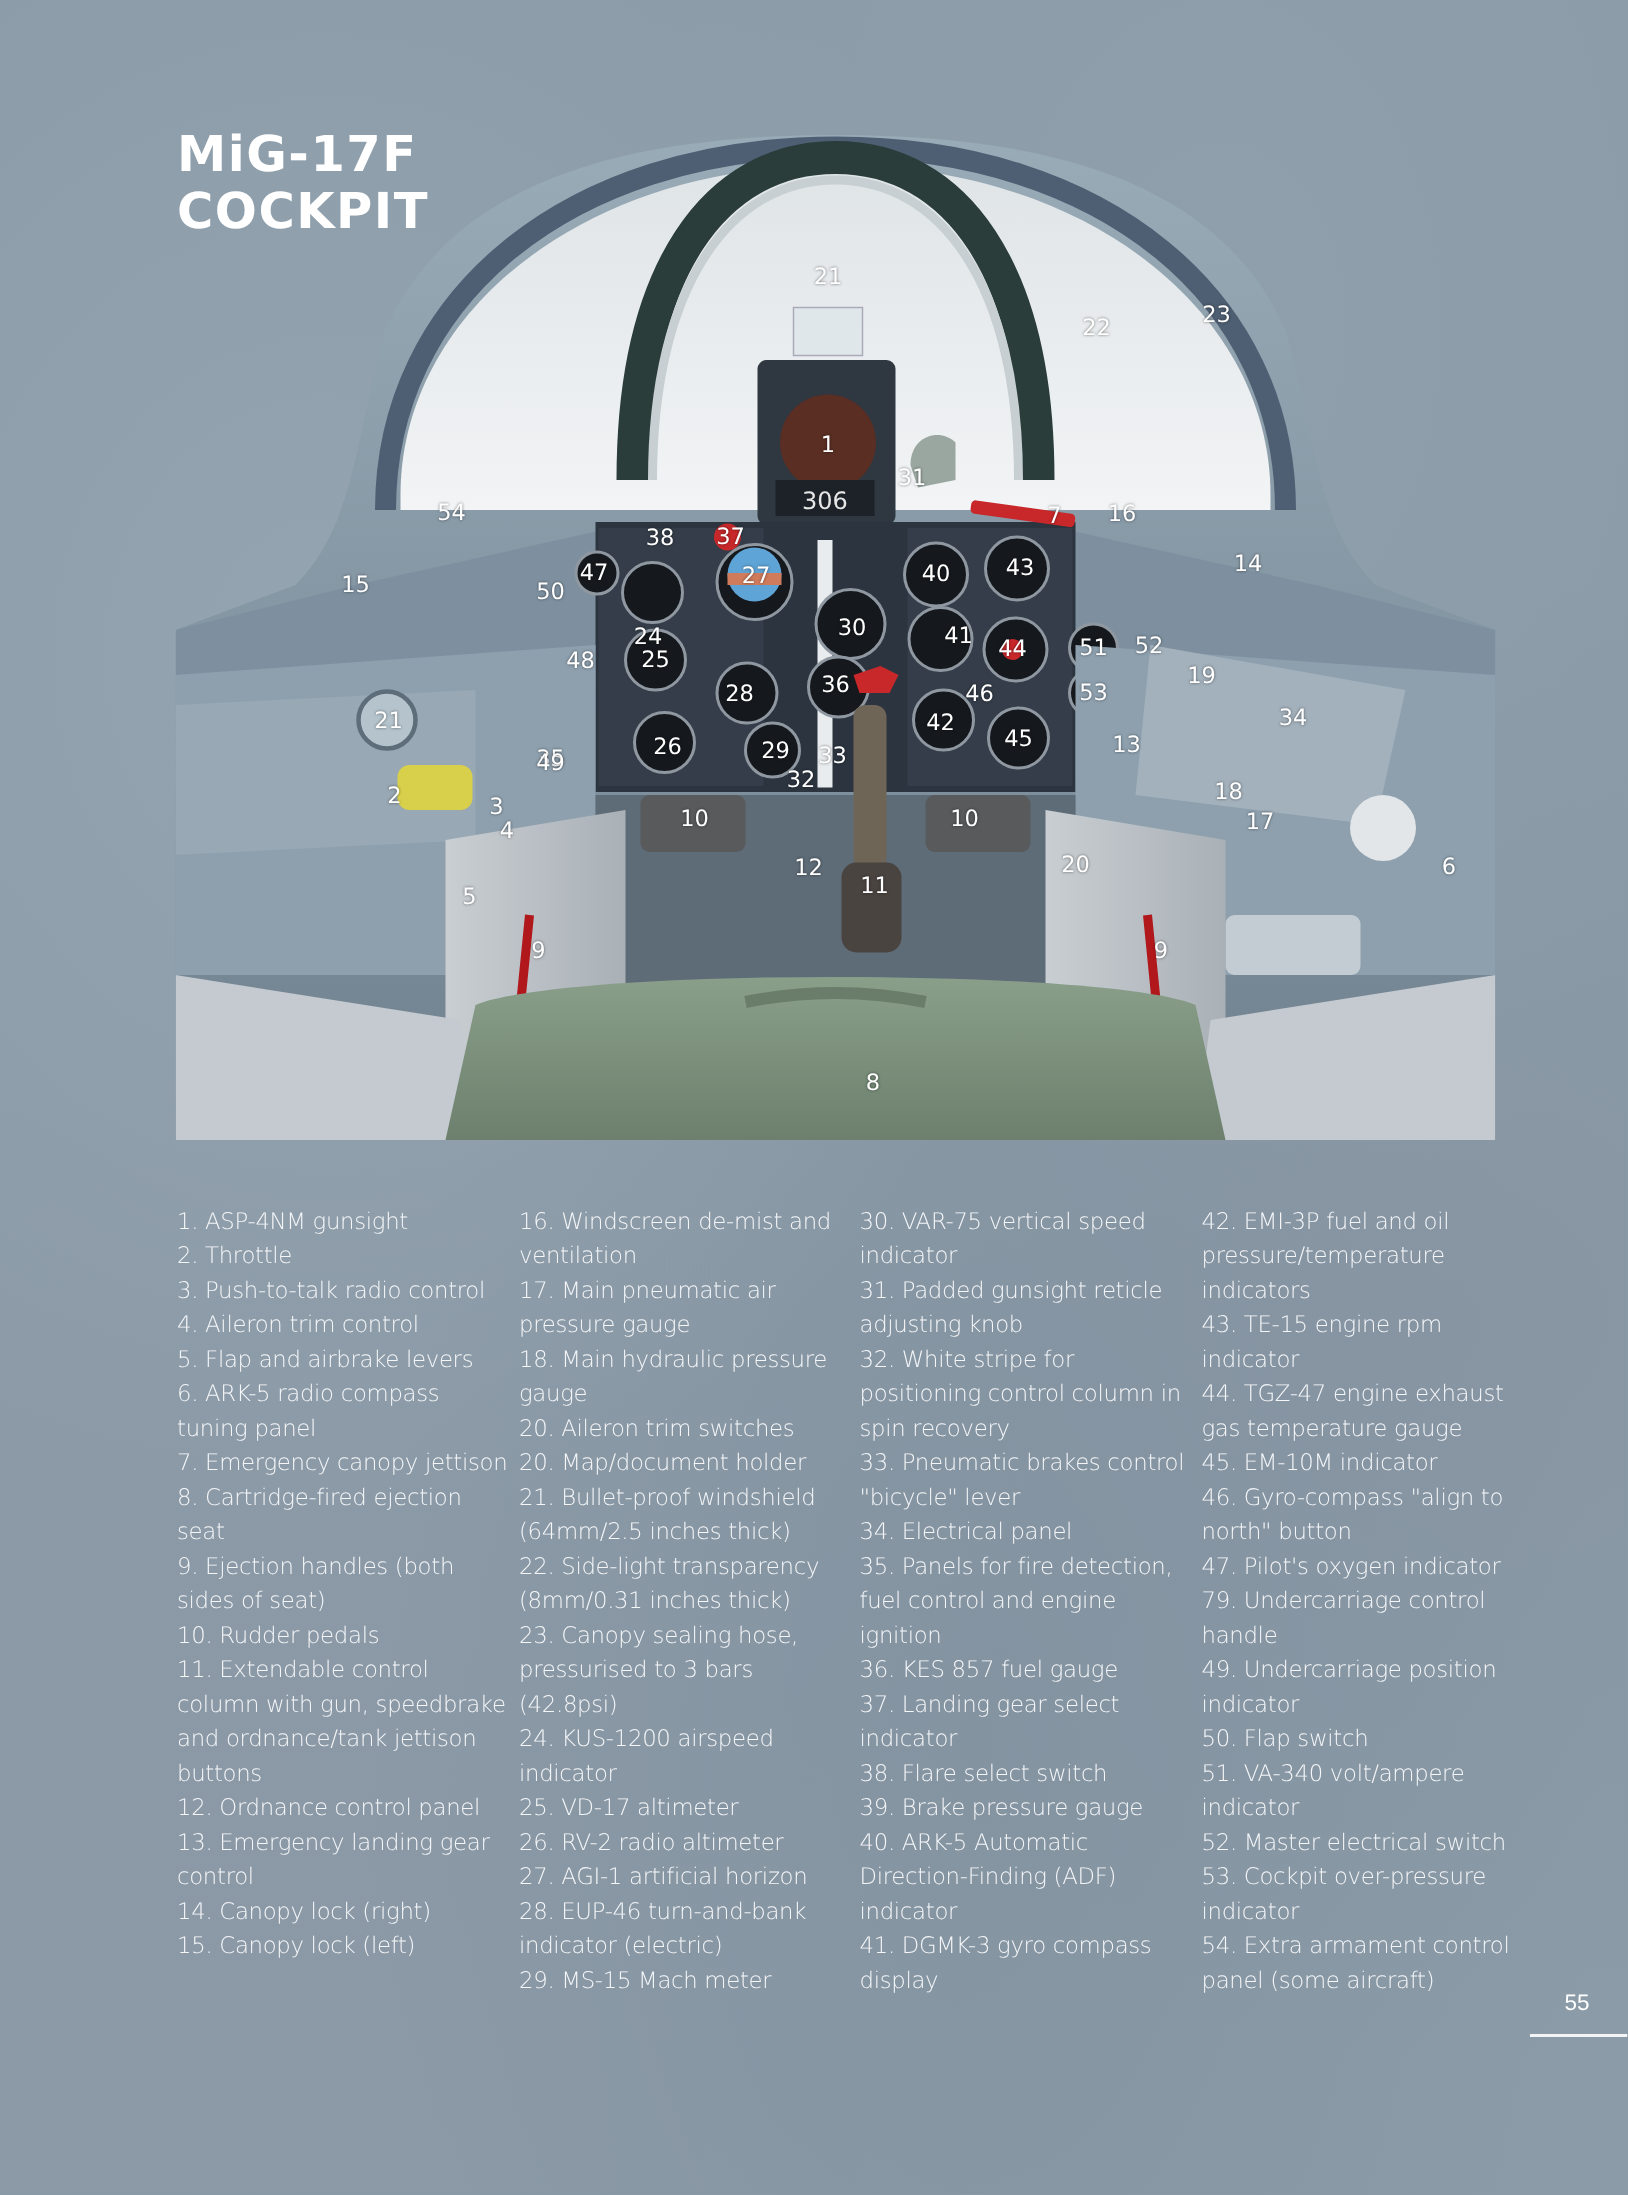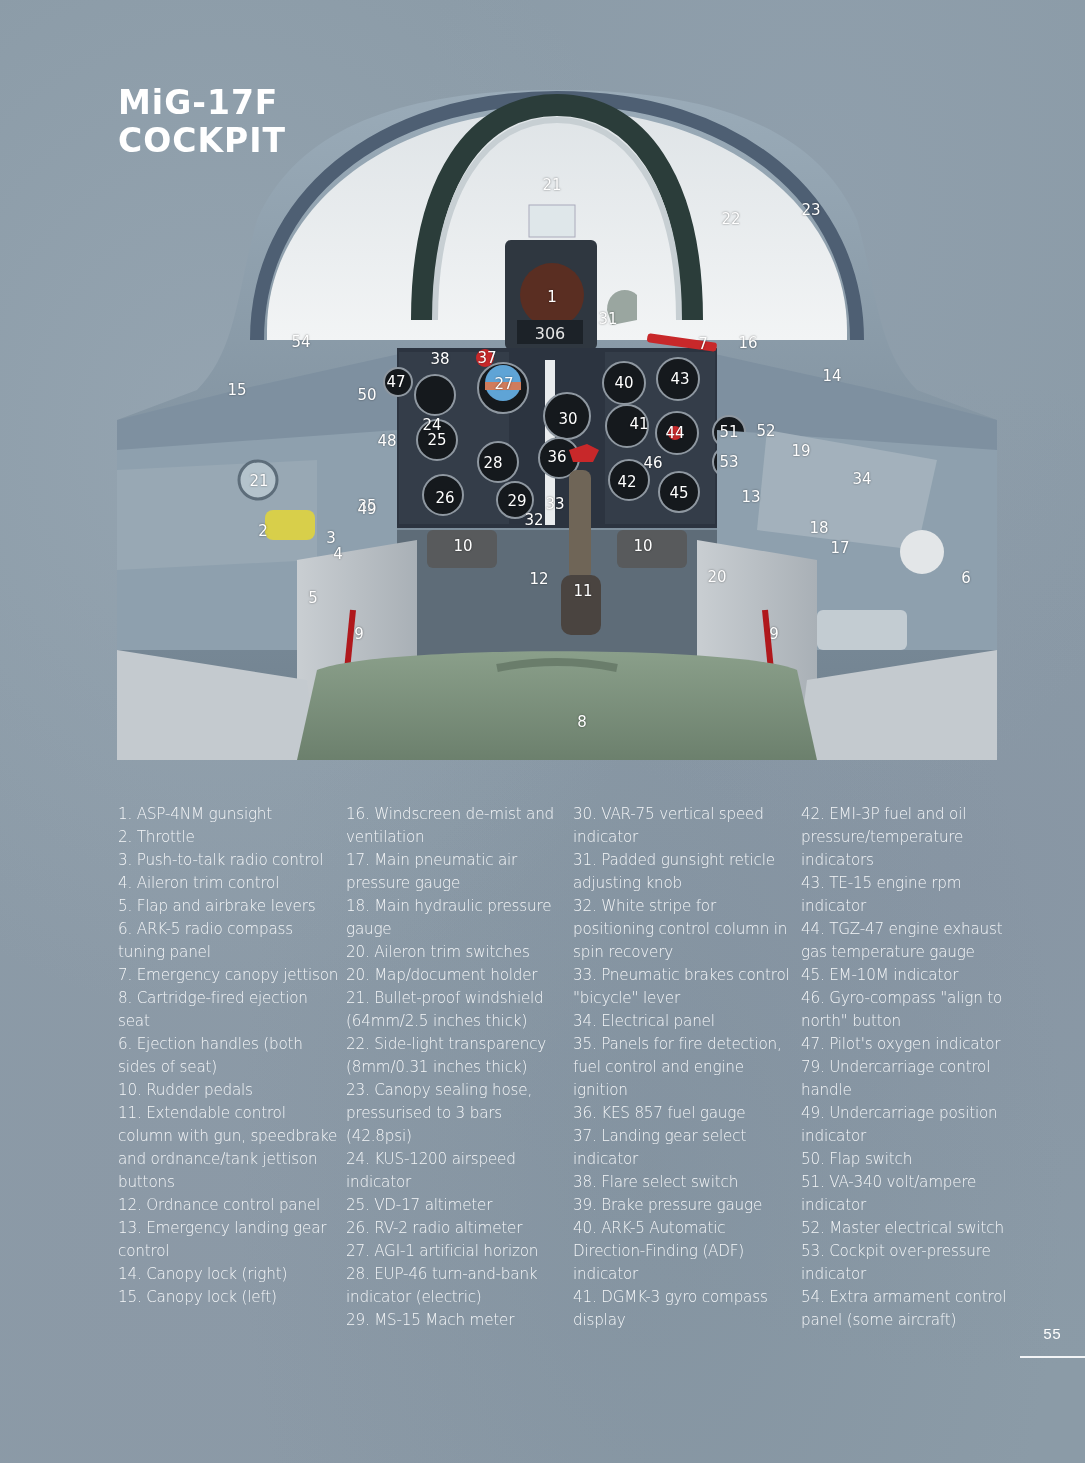--- a/index.html
+++ b/index.html
@@ -42,21 +42,21 @@
     font-family: "DejaVu Sans", sans-serif; font-size: 15.2px; line-height: 23px;
     color: #f4f6f8; font-weight: 300; letter-spacing: -0.2px;
   }
   .col1 { left: 118px; width: 222px; }
   .col2 { left: 346px; width: 222px; }
   .col3 { left: 573px; width: 225px; }
   .col4 { left: 801px; width: 222px; }
 
   .page-num {
     position: absolute; left: 1043px; top: 1327px; font-size: 15px; color: #ffffff;
-    font-family: Liberation Mono, monospace;
+    font-family: Liberation Sans, sans-serif;
   }
   .page-rule {
     position: absolute; left: 1020px; top: 1356px; width: 65px; height: 2px; background: #f2f4f6;
   }
 </style>
 </head>
 <body>
 
 <div class="title">
   <div>MiG-17F</div>
@@ -230,21 +230,21 @@
 
 <div class="legend col1">
   <div class="item">1. ASP-4NM gunsight</div>
   <div class="item">2. Throttle</div>
   <div class="item">3. Push-to-talk radio control</div>
   <div class="item">4. Aileron trim control</div>
   <div class="item">5. Flap and airbrake levers</div>
   <div class="item">6. ARK-5 radio compass tuning panel</div>
   <div class="item">7. Emergency canopy jettison</div>
   <div class="item">8. Cartridge-fired ejection seat</div>
-  <div class="item">6. Ejection handles (both sides of seat)</div>
+  <div class="item">9. Ejection handles (both sides of seat)</div>
   <div class="item">10. Rudder pedals</div>
   <div class="item">11. Extendable control column with gun, speedbrake and ordnance/tank jettison buttons</div>
   <div class="item">12. Ordnance control panel</div>
   <div class="item">13. Emergency landing gear control</div>
   <div class="item">14. Canopy lock (right)</div>
   <div class="item">15. Canopy lock (left)</div>
 </div>
 
 <div class="legend col2">
   <div class="item">16. Windscreen de-mist and ventilation</div>

